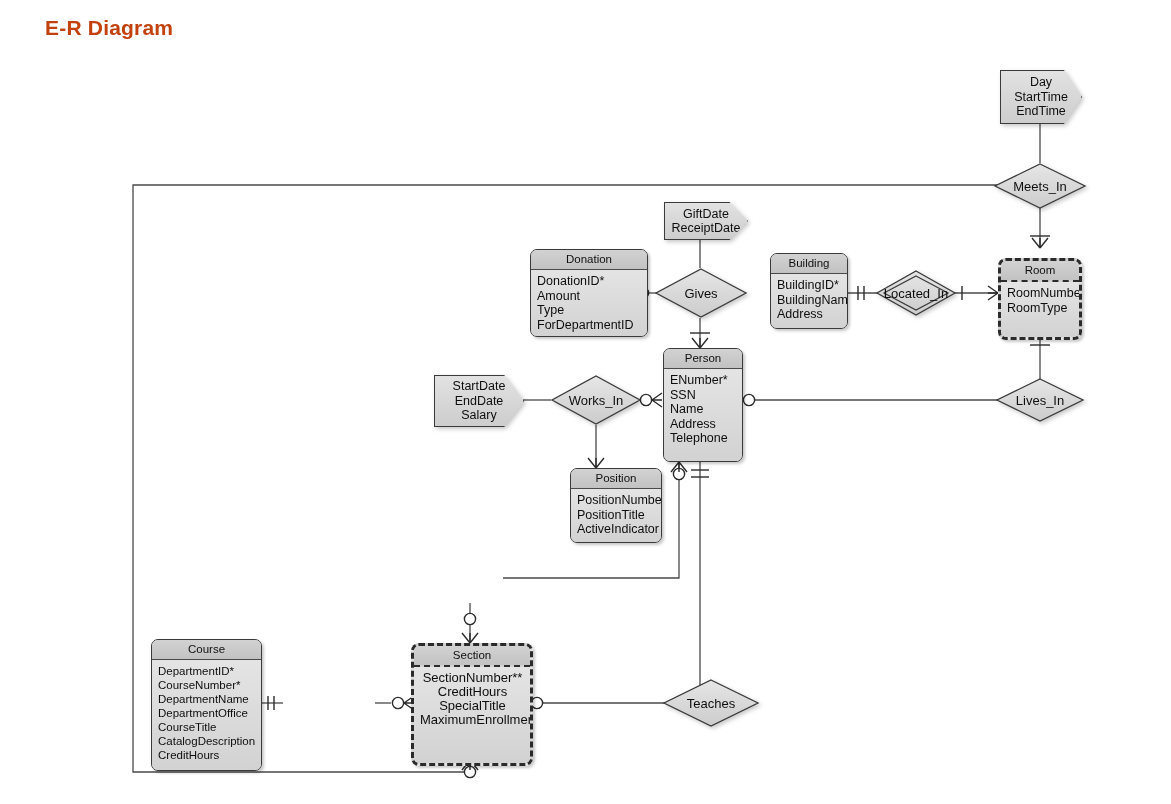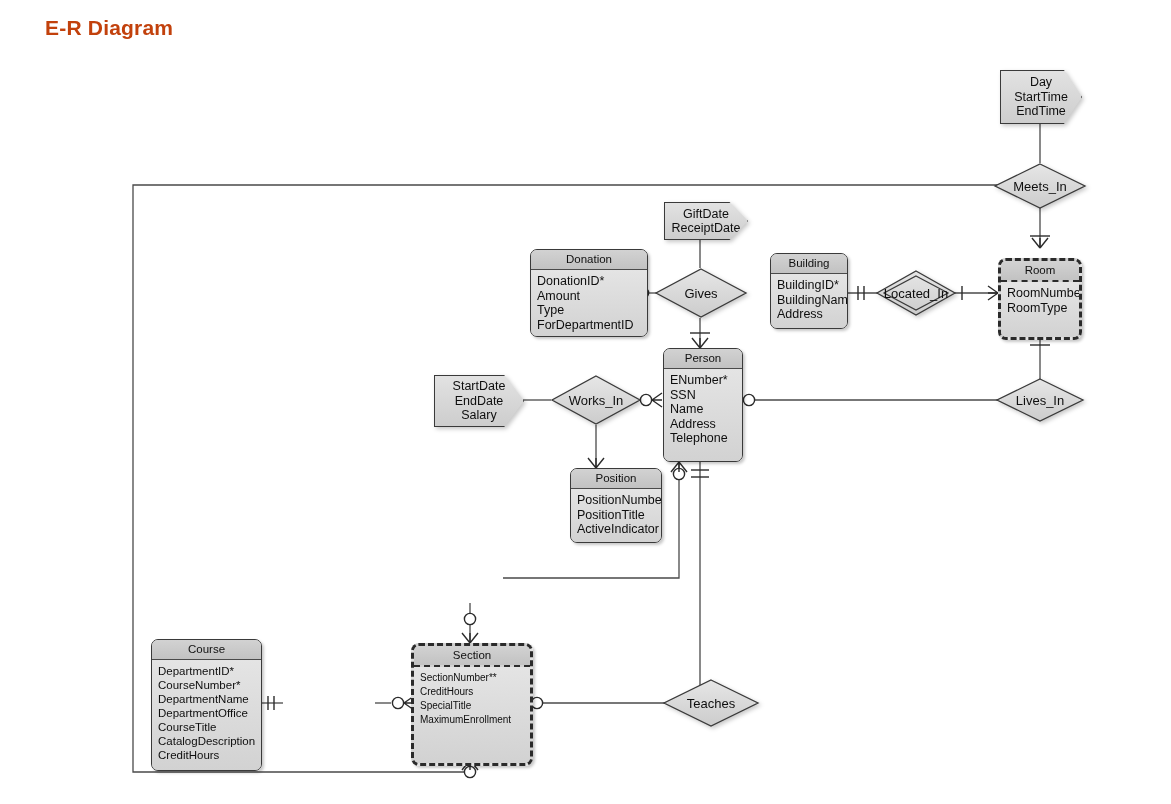--- a/index.html
+++ b/index.html
@@ -376,21 +376,21 @@
       <div>DepartmentName</div>
       <div>DepartmentOffice</div>
       <div>CourseTitle</div>
       <div>CatalogDescription</div>
       <div>CreditHours</div>
     </div>
   </div>
 
   <div class="node entity weak" style="left:411px; top:643px; width:122px; height:123px;">
     <div class="ent-header">Section</div>
-    <div class="ent-attrs" style="font-size:10px; line-height:14px;">
+    <div class="ent-attrs" style="font-size:13px; line-height:14px;text-align:center;">
       <div>SectionNumber**</div>
       <div>CreditHours</div>
       <div>SpecialTitle</div>
       <div>MaximumEnrollment</div>
     </div>
   </div>
 
 </div>
 
 </body></html>

